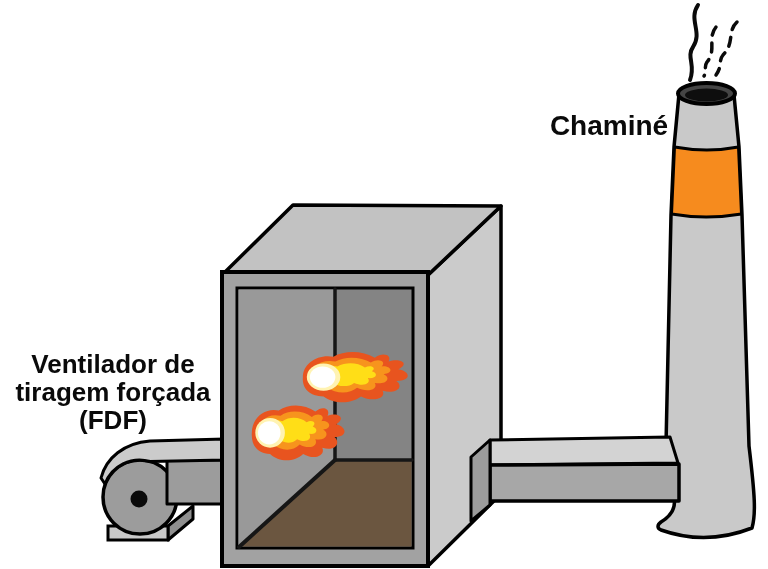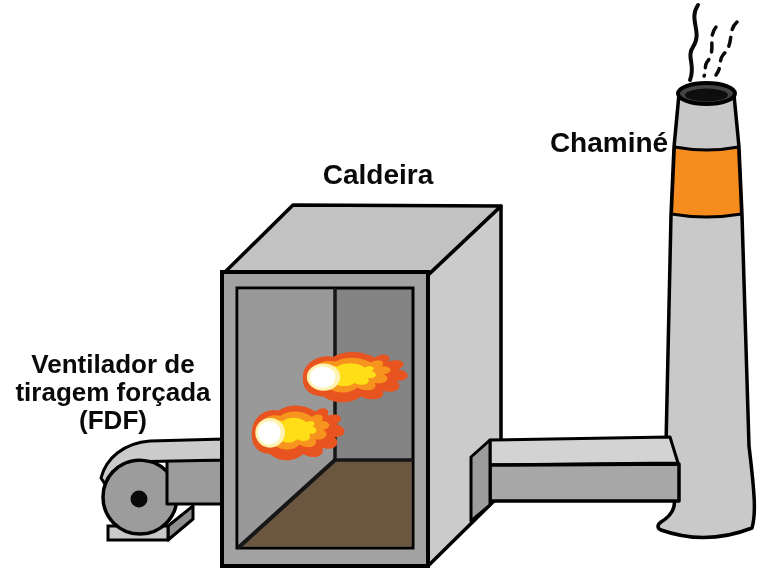--- a/index.html
+++ b/index.html
@@ -13,21 +13,21 @@
   .stage svg{position:absolute;left:0;top:0;}
   .diagram-label{
     position:absolute;
     transform:translateX(-50%);
     color:#0a0a0a;
     font-weight:bold;
     white-space:nowrap;
     text-align:center;
   }
   .label-boiler{left:378px;top:159px;font-size:28px;}
-  .label-chimney{left:609px;top:127px;font-size:28px;}
+  .label-chimney{left:609px;top:110px;font-size:28px;}
   .label-fan{
     left:113px;top:350px;
     font-size:26px;line-height:28px;
     white-space:normal;width:230px;
     transform:translateX(-50%);
   }
   .label-fan span{display:block;}
 </style>
 </head>
 <body>
@@ -88,21 +88,20 @@
         <line x1="335" y1="460" x2="412" y2="460" stroke-width="3.5"></line>
         <line x1="335" y1="460" x2="239" y2="547" stroke-width="4"></line>
       </g>
       <g>
         <use href="#flame" transform="translate(244,401) scale(0.87,1.06)"></use>
         <use href="#flame" transform="translate(294,348) scale(0.985,0.97)"></use>
       </g>
     </g>
   </svg>
 
-  <div class="diagram-label label-boiler">Caldeira</div>
   <div class="diagram-label label-chimney">Chaminé</div>
   <div class="diagram-label label-fan">
     <span>Ventilador de</span>
     <span>tiragem forçada</span>
     <span>(FDF)</span>
   </div>
 
 </div>
 
 </body></html>

